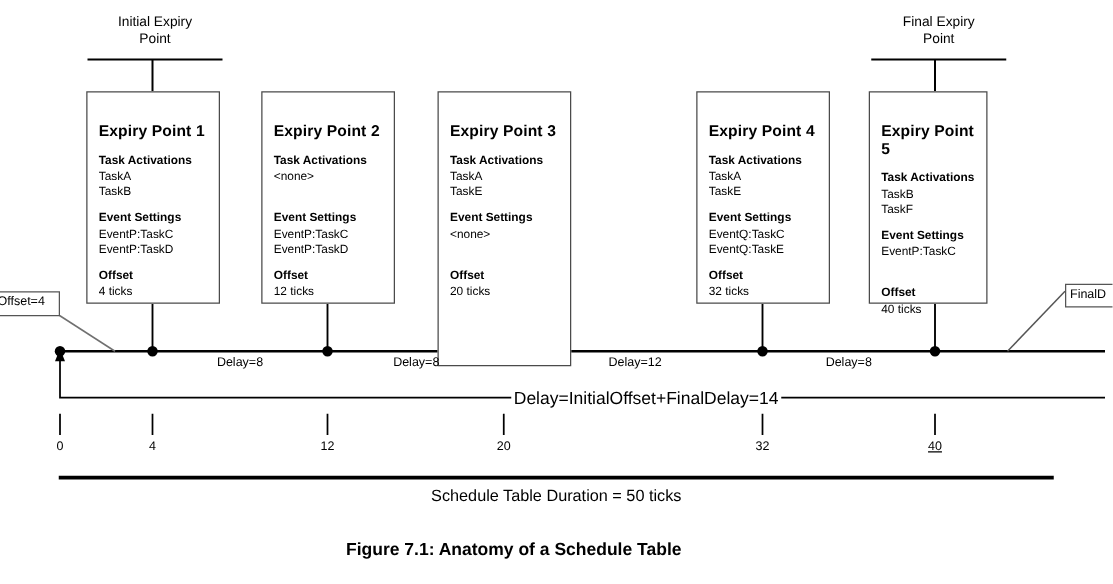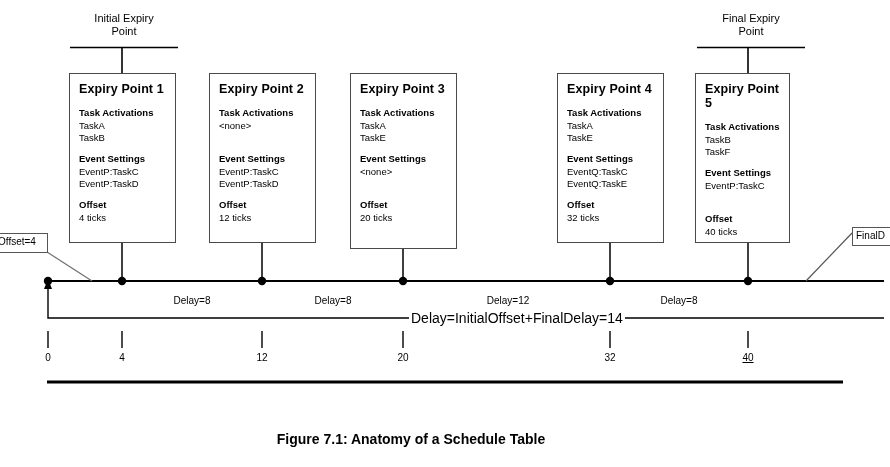--- a/index.html
+++ b/index.html
@@ -32,21 +32,21 @@
     position: absolute;
     box-sizing: border-box;
     border: 1.5px solid #4a4a4a;
     background: #ffffff;
     padding: 8px 9px 0 9px;
   }
   .ep-title {
     font-size: 12.5px;
     font-weight: bold;
     letter-spacing: 0.1px;
-    margin: 0 0 11px 0;
+    margin: 16px 0 11px 0;
     line-height: 14px;
   }
   .ep-section {
     margin-bottom: 10px;
   }
   .ep-section:last-child { margin-bottom: 0; }
   .ep-head {
     font-size: 9.5px;
     font-weight: bold;
     line-height: 12px;
@@ -77,21 +77,20 @@
     white-space: nowrap;
     overflow: hidden;
   }
   
   .delay-label {
     position: absolute;
     font-size: 10px;
     line-height: 12px;
     text-align: center;
     white-space: nowrap;
-    margin-top: 10px;
   }
   .wrap-label {
     position: absolute;
     font-size: 14px;
     line-height: 12px;
     white-space: nowrap;
     background: #ffffff;
     padding: 0 2px;
   }
   .tick-num {
@@ -217,21 +216,21 @@
       <div class="ep-head">Event Settings</div>
       <div class="ep-line">EventP:TaskC</div>
       <div class="ep-line">EventP:TaskD</div>
     </div>
     <div class="ep-section">
       <div class="ep-head">Offset</div>
       <div class="ep-line">12 ticks</div>
     </div>
   </div>
 
-  <div class="ep-box" style="left:350px; top:73px; width:107px; height:176px;">
+  <div class="ep-box" style="left:350px; top:73px; width:107px; height:220px;">
     <div class="ep-title">Expiry Point 3</div>
     <div class="ep-section">
       <div class="ep-head">Task Activations</div>
       <div class="ep-line">TaskA</div>
       <div class="ep-line">TaskE</div>
     </div>
     <div class="ep-section">
       <div class="ep-head">Event Settings</div>
       <div class="ep-line">&lt;none&gt;</div>
       <div class="ep-line">&nbsp;</div>
@@ -288,16 +287,17 @@
 
   <div class="wrap-label" style="left:409px; top:312px;">Delay=InitialOffset+FinalDelay=14</div>
 
   <div class="tick-num" style="left:28px;  top:352px; width:40px;">0</div>
   <div class="tick-num" style="left:102px; top:352px; width:40px;">4</div>
   <div class="tick-num" style="left:242px; top:352px; width:40px;">12</div>
   <div class="tick-num" style="left:383px; top:352px; width:40px;">20</div>
   <div class="tick-num" style="left:590px; top:352px; width:40px;">32</div>
   <div class="tick-num" style="left:728px; top:352px; width:40px;text-decoration:underline;">40</div>
 
+  <div class="duration-label" style="top:389px;">Schedule Table Duration = 50 ticks</div>
 
   <div class="figure-caption" style="top:429px;">Figure 7.1: Anatomy of a Schedule Table</div>
 
 </div>
 
 </body></html>

